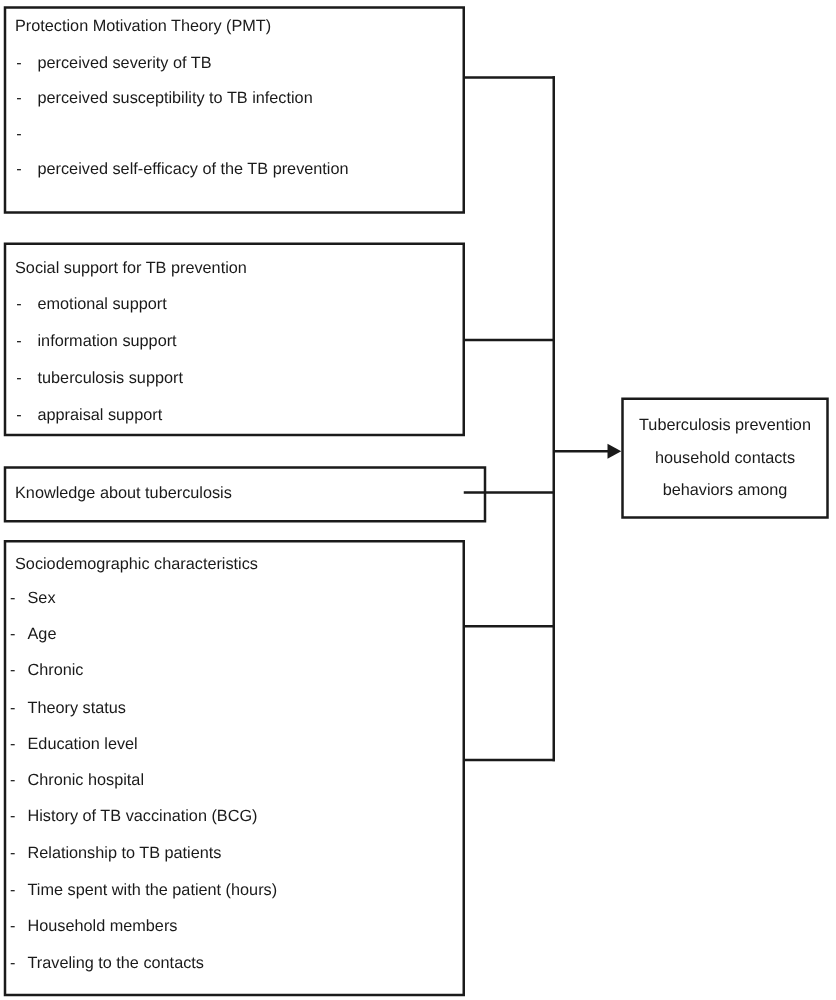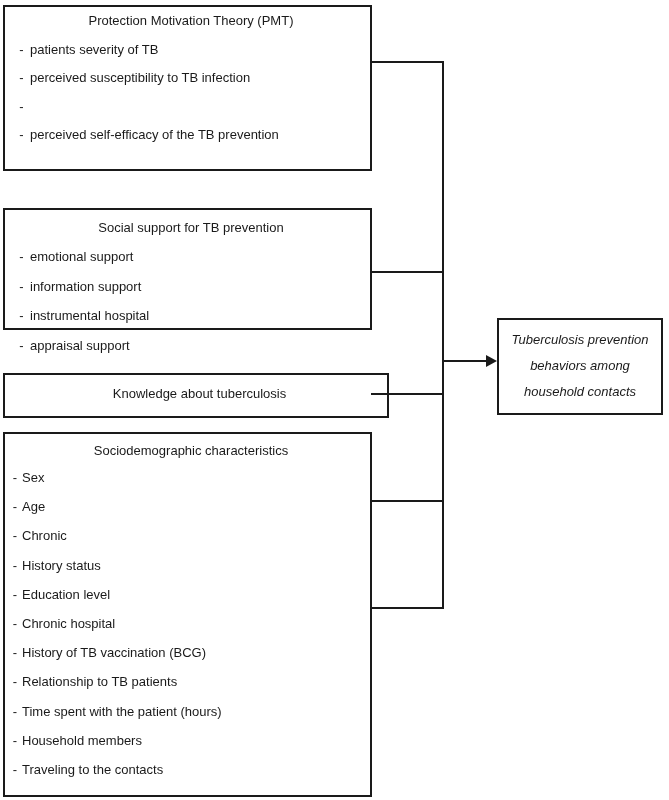--- a/index.html
+++ b/index.html
@@ -4,46 +4,46 @@
 <style>
   :root { --line:#1a1a1a; --bg:#ffffff; --text:#1a1a1a; }
   * { margin:0; padding:0; box-sizing:border-box; }
   body { background:#888; font-family:"Liberation Sans", sans-serif; }
   #canvas {
     position:relative; width:669px; height:800px;
     background:var(--bg); color:var(--text); overflow:hidden;
     font-size:13px;
   }
   .dbox {
-    position:absolute; border:2px solid var(--line); background:var(--bg);text-align:center;
+    position:absolute; border:2px solid var(--line); background:var(--bg);
   }
   .box-title { padding-left:7px; line-height:15px; font-size:13px; }
   .items { }
   .item { display:flex; align-items:center; }
   .item .dash { display:inline-block; }
   
   .indent-a .item { height:28.5px; }
   .indent-a .dash { padding-left:8px; width:25px; }
   .indent-b .item { height:29.2px; }
   .indent-b .dash { padding-left:3px; width:17px; }
   #box-pmt    { left:3px;  top:5px;   width:369px; height:166px; }
   #box-pmt .box-title { padding-top:6px; }
   #box-pmt .items { margin-top:7px; }
-  #box-social { left:3px;  top:208px; width:369px; height:122px; }
+  #box-social { left:3px;  top:194px; width:369px; height:155px; }
   #box-social .box-title { padding-top:10px; }
   #box-social .items { margin-top:7px; }
   #box-social .item { height:29.5px; }
   #box-knowledge { left:3px; top:373px; width:386px; height:45px; }
   #box-knowledge .box-title { padding-top:11px; }
   #box-socio  { left:3px;  top:432px; width:369px; height:365px; }
   #box-socio .box-title { padding-top:9px; }
   #box-socio .items { margin-top:5px; }
   #box-outcome {
     left:497px; top:318px; width:166px; height:97px;
-    text-align:center; padding-top:7px; line-height:26px; font-size:13px;font-style:italic;
+    text-align:center; padding-top:7px; line-height:26px; font-size:13px;
   }
   .hline, .vline { position:absolute; background:var(--line); }
   #conn-pmt       { left:372px; top:61px;  width:72px; height:2px; }
   #conn-social    { left:372px; top:271px; width:72px; height:2px; }
   #conn-knowledge { left:371px; top:393px; width:73px; height:2px; }
   #conn-socio-a   { left:372px; top:500px; width:72px; height:2px; }
   #conn-socio-b   { left:372px; top:607px; width:72px; height:2px; }
   #trunk          { left:442px; top:61px;  width:2px;  height:548px; }
   #arrow-line     { left:443px; top:360px; width:44px; height:2px; }
   #arrow-head {
@@ -55,21 +55,21 @@
 </head>
 <body>
 
 <div id="canvas">
 
   <div class="dbox indent-a" id="box-pmt">
     <div class="box-title">Protection Motivation Theory (PMT)</div>
     <div class="items">
       <div class="item">
         <span class="dash">-</span>
-        <span class="item-text">patients severity of TB</span>
+        <span class="item-text">perceived severity of TB</span>
       </div>
       <div class="item">
         <span class="dash">-</span>
         <span class="item-text">perceived susceptibility to TB infection</span>
       </div>
       <div class="item">
         <span class="dash">-</span>
       </div>
       <div class="item">
         <span class="dash">-</span>
@@ -84,21 +84,21 @@
       <div class="item">
         <span class="dash">-</span>
         <span class="item-text">emotional support</span>
       </div>
       <div class="item">
         <span class="dash">-</span>
         <span class="item-text">information support</span>
       </div>
       <div class="item">
         <span class="dash">-</span>
-        <span class="item-text">instrumental hospital</span>
+        <span class="item-text">tuberculosis support</span>
       </div>
       <div class="item">
         <span class="dash">-</span>
         <span class="item-text">appraisal support</span>
       </div>
     </div>
   </div>
 
   <div class="dbox" id="box-knowledge">
     <div class="box-title">Knowledge about tuberculosis</div>
@@ -114,21 +114,21 @@
       <div class="item">
         <span class="dash">-</span>
         <span class="item-text">Age</span>
       </div>
       <div class="item">
         <span class="dash">-</span>
         <span class="item-text">Chronic</span>
       </div>
       <div class="item">
         <span class="dash">-</span>
-        <span class="item-text">History status</span>
+        <span class="item-text">Theory status</span>
       </div>
       <div class="item">
         <span class="dash">-</span>
         <span class="item-text">Education level</span>
       </div>
       <div class="item">
         <span class="dash">-</span>
         <span class="item-text">Chronic hospital</span>
       </div>
       <div class="item">
@@ -149,22 +149,22 @@
       </div>
       <div class="item">
         <span class="dash">-</span>
         <span class="item-text">Traveling to the contacts</span>
       </div>
     </div>
   </div>
 
   <div class="dbox" id="box-outcome">
     <div>Tuberculosis prevention</div>
+    <div>household contacts</div>
     <div>behaviors among</div>
-    <div>household contacts</div>
   </div>
 
   <div class="hline" id="conn-pmt"></div>
   <div class="hline" id="conn-social"></div>
   <div class="hline" id="conn-knowledge"></div>
   <div class="hline" id="conn-socio-a"></div>
   <div class="hline" id="conn-socio-b"></div>
   <div class="vline" id="trunk"></div>
   <div class="hline" id="arrow-line"></div>
   <div id="arrow-head"></div>

